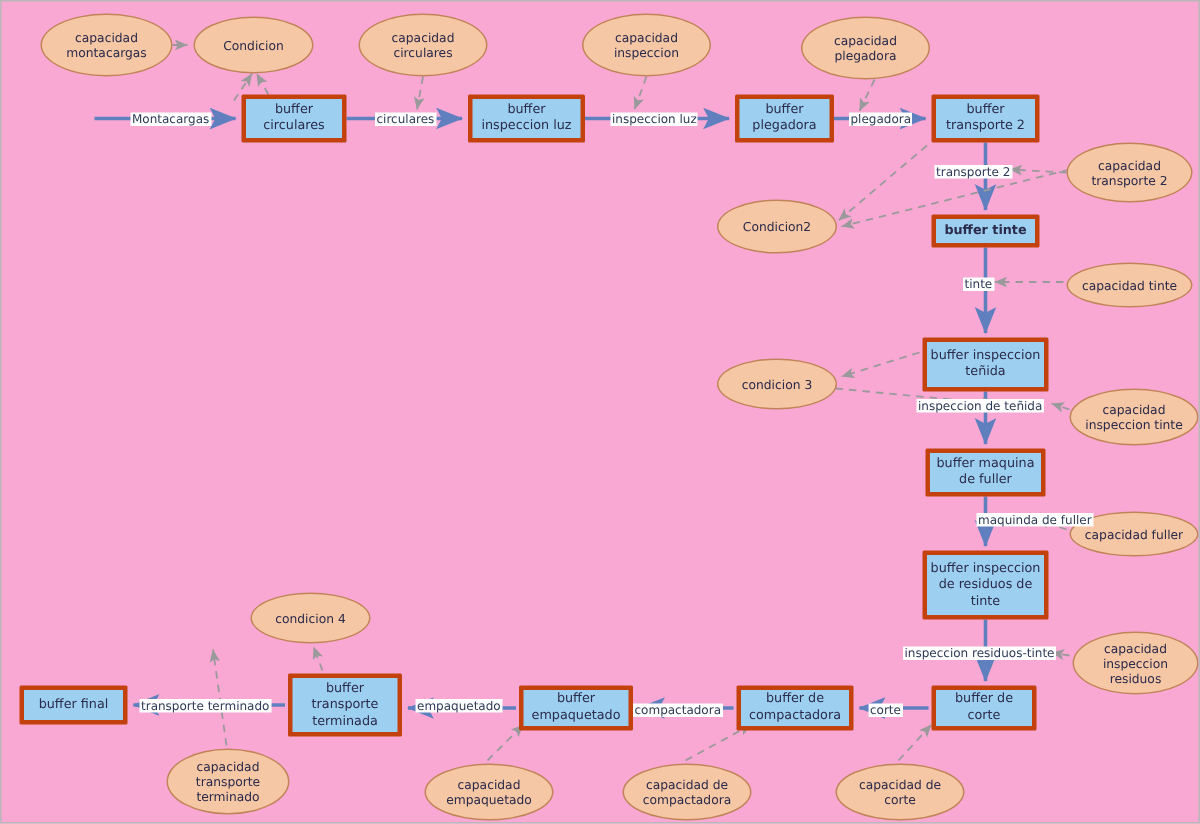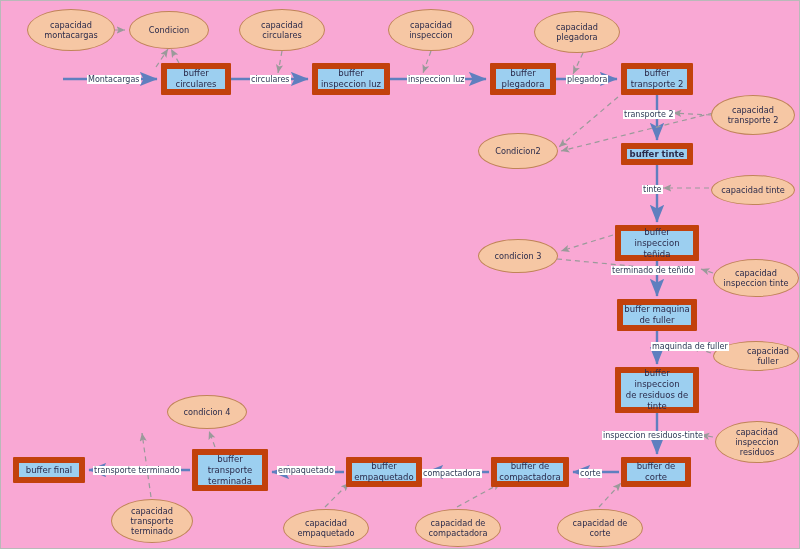--- a/index.html
+++ b/index.html
@@ -14,21 +14,21 @@
     width:800px;height:549px;
     box-sizing:border-box;
     border:1px solid #b9b9b9;
     background:#f9a8d4;
     overflow:hidden;
   }
   #edges{position:absolute;left:0;top:0;width:800px;height:549px;}
   .node{position:absolute;box-sizing:border-box;display:flex;align-items:center;justify-content:center;text-align:center;}
   .box{
     background:#9CCFF0;
-    border:6px solid #c2410c;
+    border:3px solid #c2410c;
     color:#2b2b4b;
     font-size:8.5px;
     line-height:11px;
     border-radius:1px;
   }
   .ellipse{
     background:#F6C7A4;
     border:1px solid #C08458;
     color:#2b2b4b;
     font-size:8.2px;
@@ -158,21 +158,21 @@
       </div>
       <div class="node ellipse" style="left: 712px; top: 258px; width: 86px; height: 38px;">
         <span style="white-space: pre-line;">capacidad
 inspeccion tinte</span>
       </div>
       <div class="node box" style="left: 616px; top: 298px; width: 80px; height: 32px;">
         <span style="white-space: pre-line;">buffer maquina
 de fuller</span>
       </div>
       <div class="node ellipse" style="left: 712px; top: 340px; width: 86px; height: 30px;">
-        <span style="white-space: pre-line; margin-left: 24px;">capacidad fuller</span>
+        <span style="white-space: pre-line;">capacidad fuller</span>
       </div>
       <div class="node box" style="left: 614px; top: 366px; width: 84px; height: 46px;">
         <span style="white-space: pre-line;">buffer inspeccion
 de residuos de
 tinte</span>
       </div>
       <div class="node ellipse" style="left: 714px; top: 420px; width: 84px; height: 42px;">
         <span style="white-space: pre-line;">capacidad
 inspeccion
 residuos</span>
@@ -218,21 +218,21 @@
         <span style="white-space: pre-line;">buffer final</span>
       </div>
     </div>
   <div id="labels">
       <div class="elabel" style="left: 86px; top: 74px;">Montacargas</div>
       <div class="elabel" style="left: 249px; top: 74px;">circulares</div>
       <div class="elabel" style="left: 406px; top: 74px;">inspeccion luz</div>
       <div class="elabel" style="left: 565px; top: 74px;">plegadora</div>
       <div class="elabel" style="left: 622px; top: 109px;">transporte 2</div>
       <div class="elabel" style="left: 641px; top: 184px;">tinte</div>
-      <div class="elabel" style="left: 610px; top: 265px;">terminado de teñido</div>
+      <div class="elabel" style="left: 610px; top: 265px;">inspeccion de teñida</div>
       <div class="elabel" style="left: 614px; top: 341px; margin-left: 36px;">maquinda de fuller</div>
       <div class="elabel" style="left: 601px; top: 430px;">inspeccion residuos-tinte</div>
       <div class="elabel" style="left: 578px; top: 468px;">corte</div>
       <div class="elabel" style="left: 421px; top: 468px;">compactadora</div>
       <div class="elabel" style="left: 276px; top: 465px;">empaquetado</div>
       <div class="elabel" style="left: 92px; top: 465px;">transporte terminado</div>
     </div>
 </div>
 
 </body></html>

